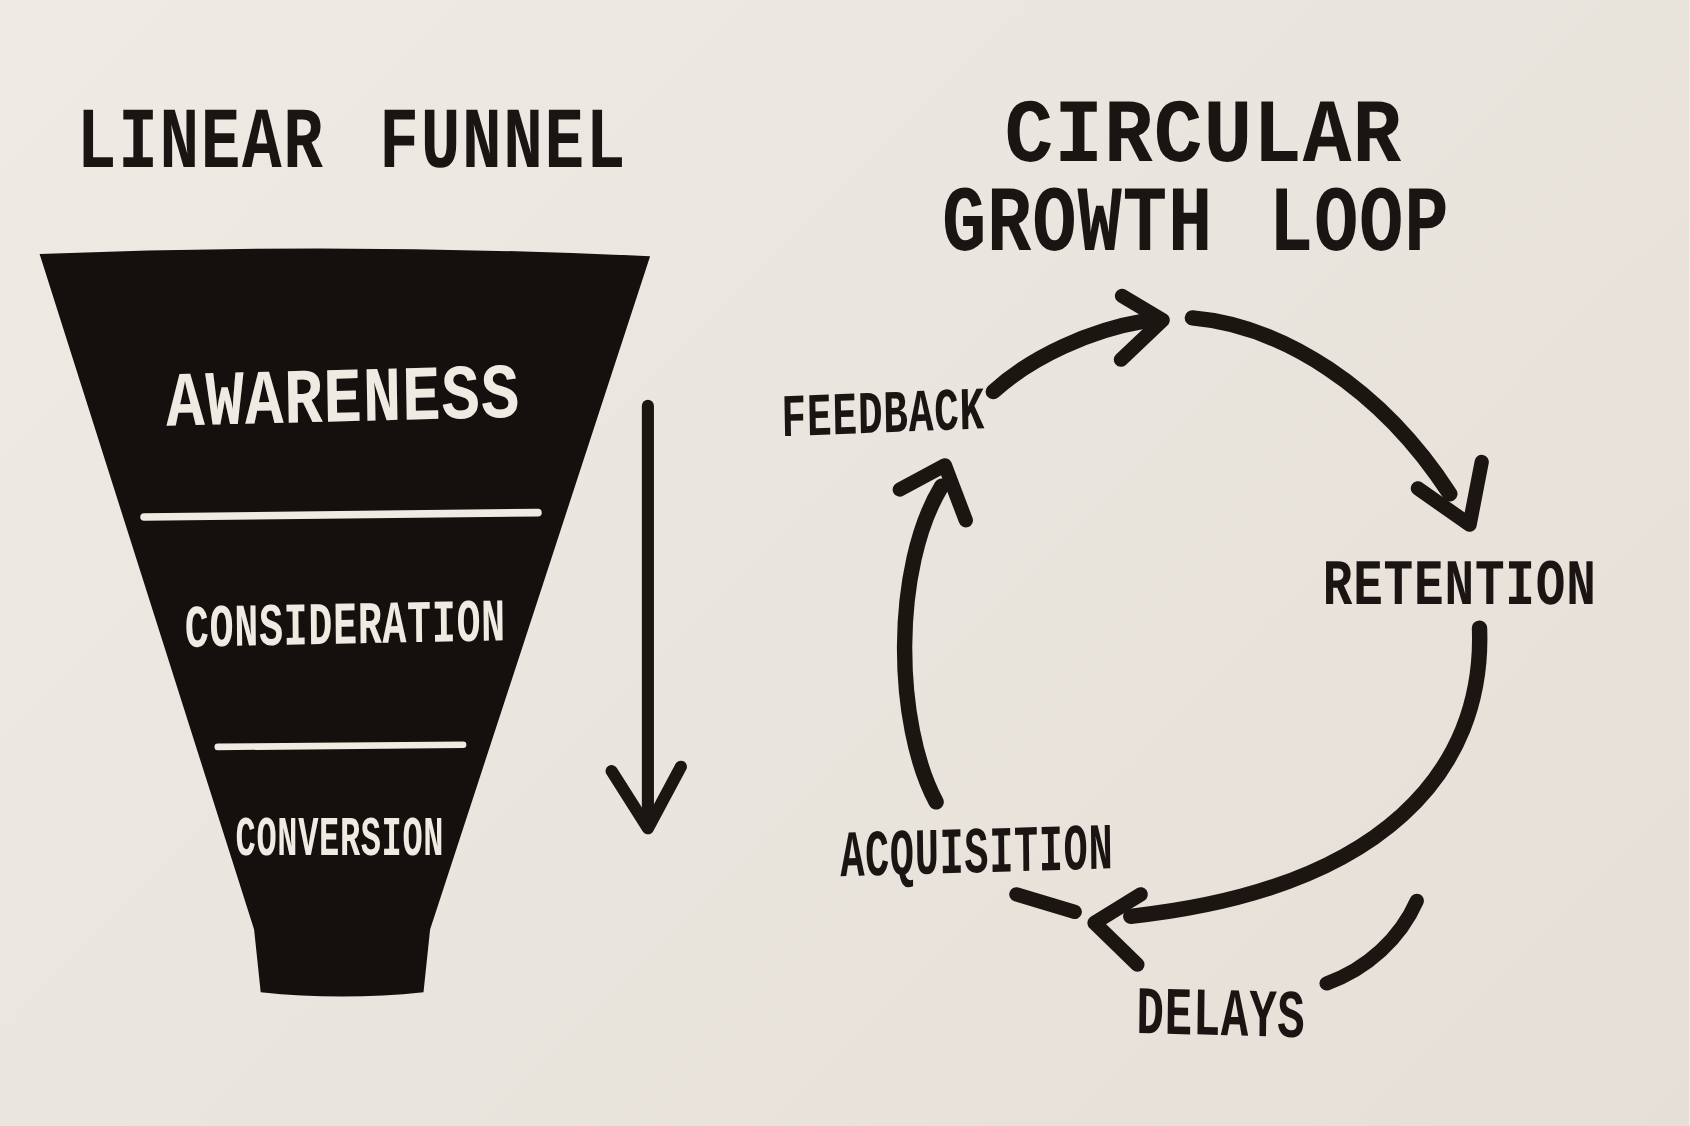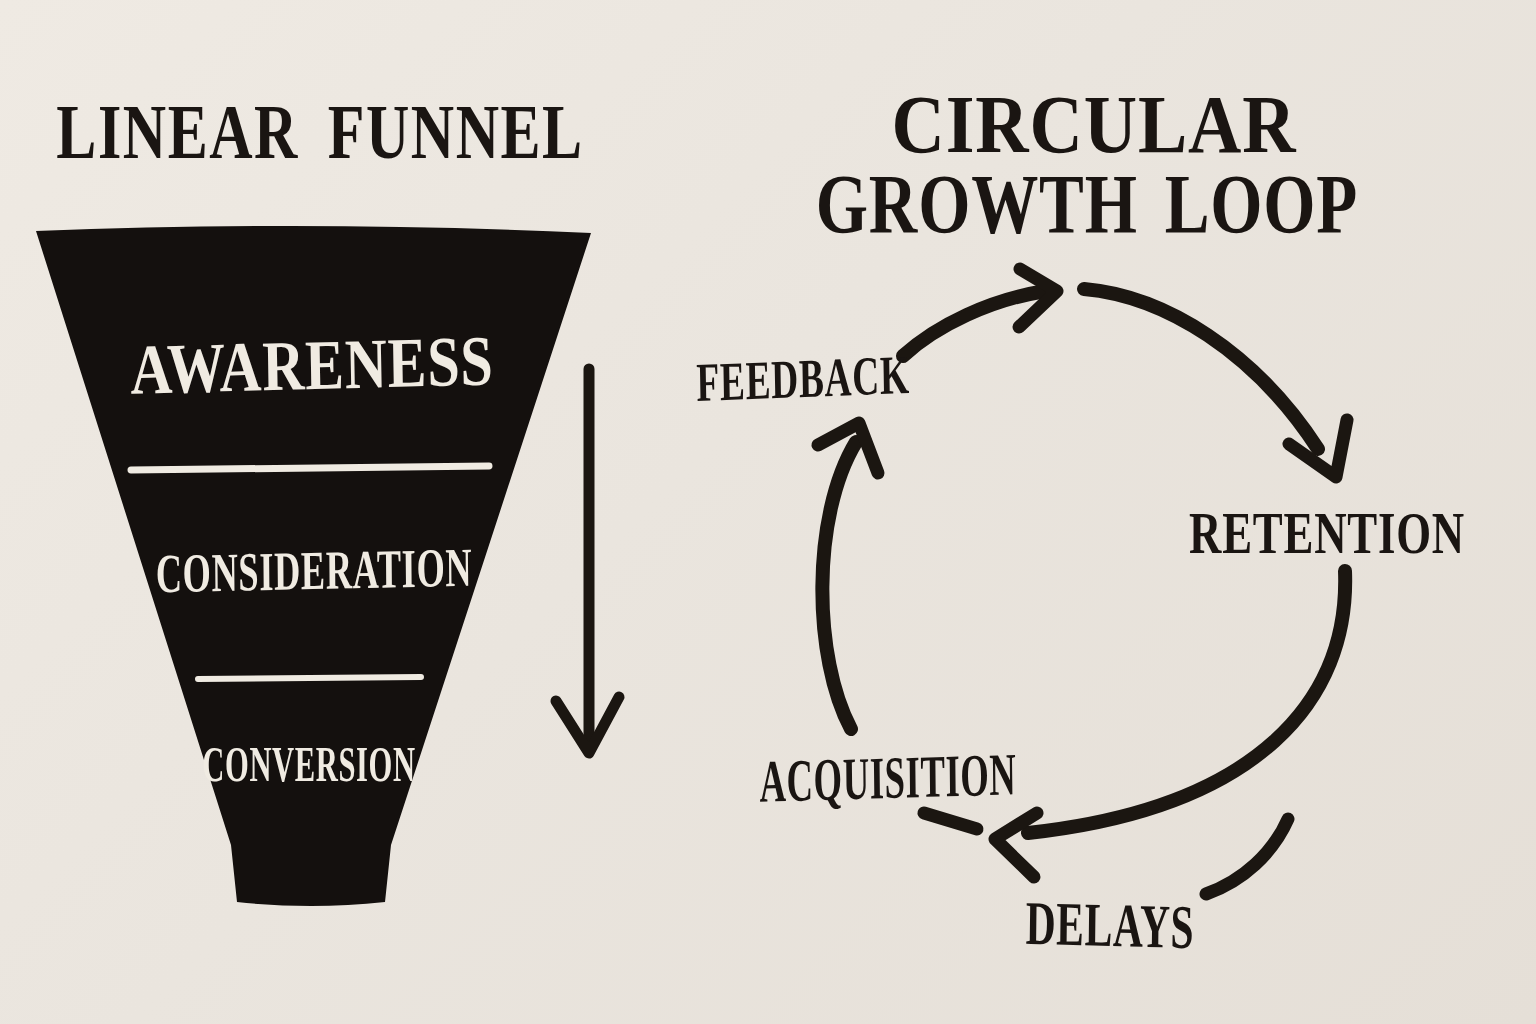--- a/index.html
+++ b/index.html
@@ -2,21 +2,21 @@
 <html><head>
 <meta charset="utf-8">
 <style>
   html, body { margin: 0; padding: 0; }
   .stage {
     position: relative;
     width: 1536px;
     height: 1024px;
     overflow: hidden;
     background: linear-gradient(135deg, #efeae3 0%, #eae5de 45%, #e5dfd7 100%);
-    font-family: Liberation Serif, serif;
+    font-family: Liberation Mono, monospace;
   }
   .stage svg { position: absolute; left: 0; top: 0; }
   .lbl {
     position: absolute;
     font-weight: bold;
     color: #1a1512;
     white-space: nowrap;
     line-height: 1;
     transform-origin: center;
   }

